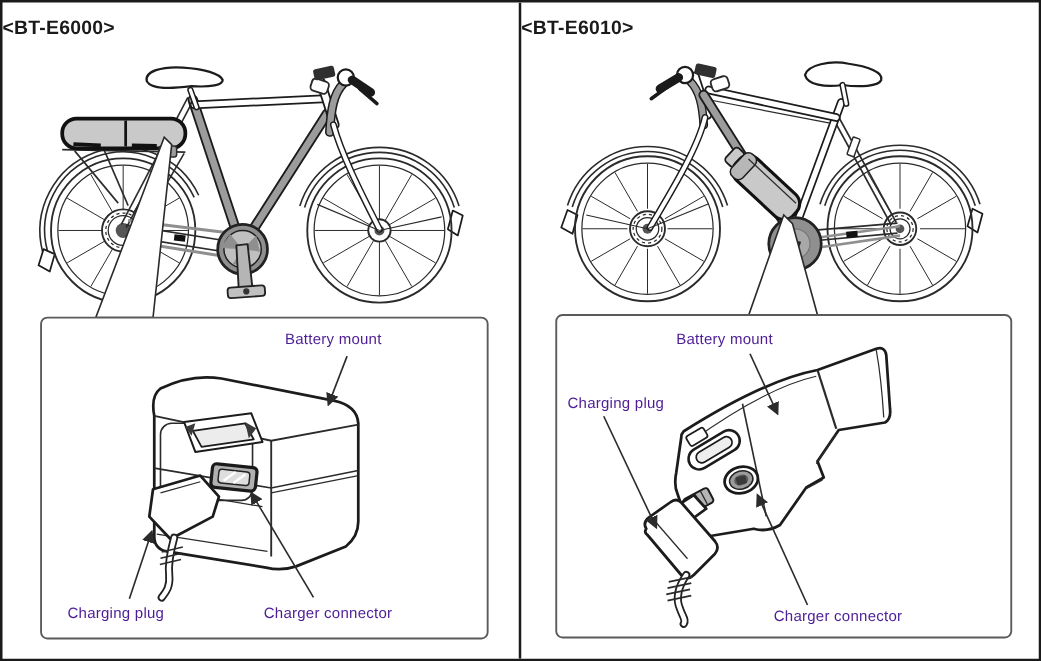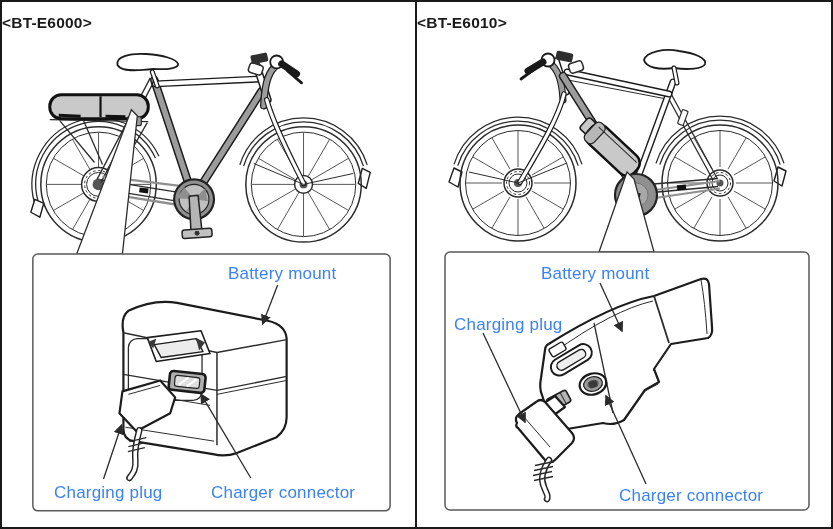--- a/index.html
+++ b/index.html
@@ -3,21 +3,21 @@
 <meta charset="utf-8">
 <style>
   html,body{margin:0;padding:0;background:#fff;}
   #page{position:relative;width:833px;height:529px;background:#fff;border:2px solid var(--border,#1a1a1a);box-sizing:border-box;overflow:hidden;font-family:"Liberation Sans",sans-serif;}
   .panel{position:absolute;top:0;height:525px;}
   #panel-left{left:0;width:414px;}
   #panel-right{left:415px;width:430px;}
   #divider{position:absolute;left:413px;top:0;width:2px;height:525px;background:var(--border,#1a1a1a);}
   .panel svg{position:absolute;left:0;top:0;}
   .panel-title{position:absolute;top:12px;left:0;right:0;text-align:left;font-size:15.5px;font-weight:bold;color:#1a1a1a;letter-spacing:.2px;}
-  .lbl{position:absolute;font-size:17px;color:#3b82f6;white-space:nowrap;letter-spacing:.2px;}
+  .lbl{position:absolute;font-size:12px;color:#4c1d95;white-space:nowrap;letter-spacing:.2px;}
   
   .ln{fill:none;stroke:#2b2b2b;stroke-width:1.3px;}
   .ln1{fill:none;stroke:#2b2b2b;stroke-width:1px;}
   .ln15{fill:none;stroke:#2b2b2b;stroke-width:1.5px;}
   .sp{stroke:#2b2b2b;stroke-width:.8px;}
   .w{fill:#fff;}
   .o2{fill:#fff;stroke:#1c1c1c;stroke-width:2.2px;stroke-linejoin:round;}
   .tube{stroke-linecap:round;fill:none;}
   .leader{fill:none;stroke:#2b2b2b;stroke-width:1.3px;}
 </style>

